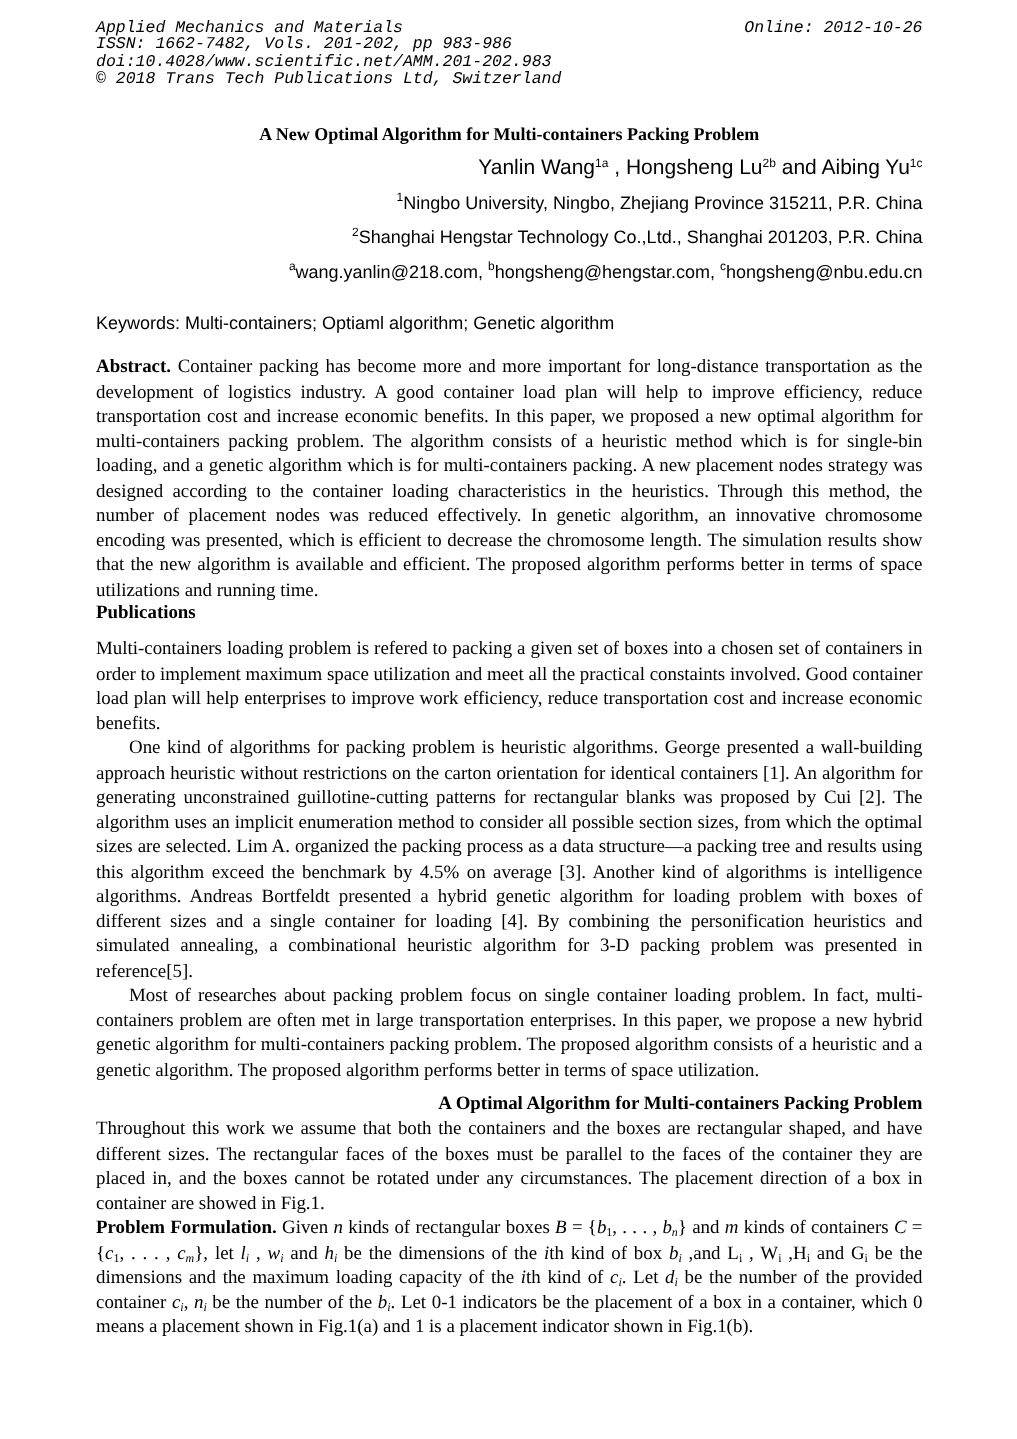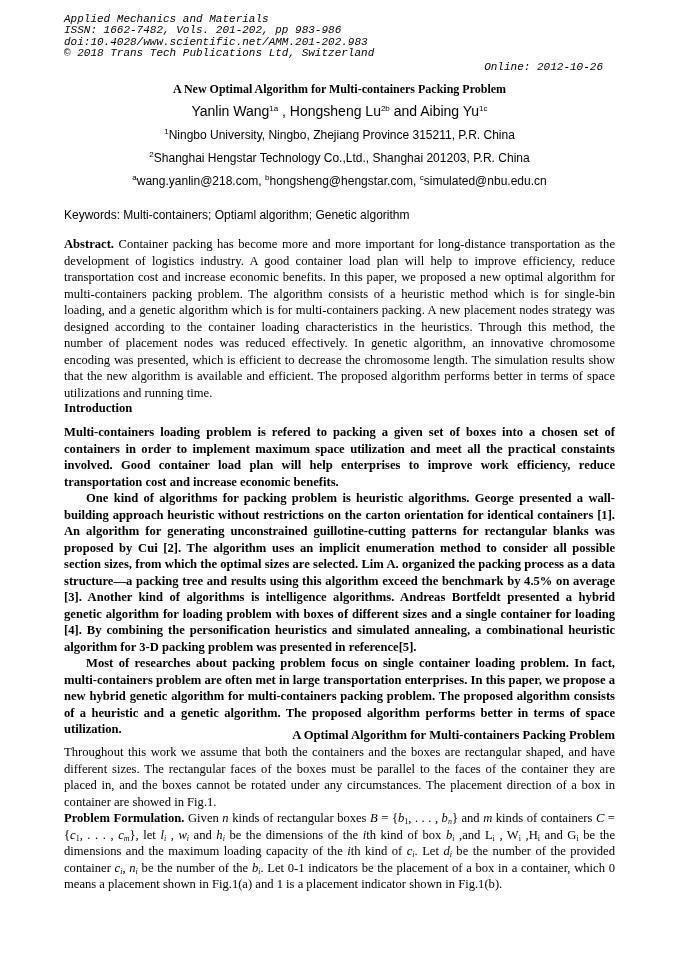--- a/index.html
+++ b/index.html
@@ -1,30 +1,30 @@
 <!DOCTYPE html>
 <html><head>
 <meta charset="utf-8">
 <style>
   html, body { margin: 0; padding: 0; background: #ffffff; }
   body { width: 678px; height: 959px; position: relative; overflow: hidden; color: #000; }
   .page { position: absolute; left: 64px; top: 0; width: 551px; }
   .hdr { position: absolute; top: 14px; left: 0; width: 551px; font-family: Liberation Mono, monospace; font-style: italic; font-size: 11px; line-height: 11.4px; }
-  .hdr .online { position: absolute; right: 12px; top: 0; margin-top: 48px; }
+  .hdr .online { position: absolute; right: 0; top: 0; }
   .title { position: absolute; top: 82px; left: 0; width: 551px; text-align: center; font-family: Liberation Serif, serif; font-weight: bold; font-size: 12px; }
-  .authors { position: absolute; top: 103px; left: 0; width: 551px; text-align: center; font-family: "Liberation Sans", sans-serif; font-size: 14px; }
-  .aff { position: absolute; left: 0; width: 551px; text-align: center; font-family: "Liberation Sans", sans-serif; font-size: 12px; }
+  .authors { position: absolute; top: 103px; left: 0; width: 551px; text-align: right; font-family: "Liberation Sans", sans-serif; font-size: 14px; }
+  .aff { position: absolute; left: 0; width: 551px; text-align: right; font-family: "Liberation Sans", sans-serif; font-size: 12px; }
   sup { font-size: 8px; vertical-align: 5px; line-height: 0; }
   sub { font-size: 8px; vertical-align: -2px; line-height: 0; }
   .kw { position: absolute; top: 208px; left: 0; font-family: "Liberation Sans", sans-serif; font-size: 12px; }
   .kw b { font-weight: normal; }
   .body { font-family: "Liberation Serif", serif; font-size: 12.6px; line-height: 16.5px; text-align: justify; }
   .abstract { position: absolute; top: 236px; left: 0; width: 551px; }
   .sec { position: absolute; left: 0; width: 551px; font-family: "Liberation Serif", serif; font-weight: bold; font-size: 12.6px; }
-  .intro { position: absolute; top: 424px; left: 0; width: 551px; font-weight: bold; }
+  .intro { position: absolute; top: 424px; left: 0; width: 551px; }
   .p { margin: 0; }
   .indent { text-indent: 22px; }
   .s2 { position: absolute; top: 744px; left: 0; width: 551px; }
   i { font-style: italic; }
 </style>
 </head>
 <body>
 
 <div class="page">
 
@@ -42,32 +42,32 @@
     <span>Yanlin Wang</span><sup>1a</sup><span> , </span><span>Hongsheng Lu</span><sup>2b</sup><span> and </span><span>Aibing Yu</span><sup>1c</sup>
   </div>
 
   <div class="aff" style="top:128px;">
     <sup>1</sup><span>Ningbo University, Ningbo, Zhejiang Province 315211, P.R. China</span>
   </div>
   <div class="aff" style="top:151px;">
     <sup>2</sup><span>Shanghai Hengstar Technology Co.,Ltd., Shanghai 201203, P.R. China</span>
   </div>
   <div class="aff" style="top:174px;">
-    <sup>a</sup><span>wang.yanlin@218.com, </span><sup>b</sup><span>hongsheng@hengstar.com, </span><sup>c</sup><span>simulated@nbu.edu.cn</span>
+    <sup>a</sup><span>wang.yanlin@218.com, </span><sup>b</sup><span>hongsheng@hengstar.com, </span><sup>c</sup><span>hongsheng@nbu.edu.cn</span>
   </div>
 
   <div class="kw">
     <b>Keywords:</b><span> Multi-containers; Optiaml algorithm; Genetic algorithm</span>
   </div>
 
   <div class="abstract body">
     <p class="p"><b>Abstract.</b><span> Container packing has become more and more important for long-distance transportation as the development of logistics industry. A good container load plan will help to improve efficiency, reduce transportation cost and increase economic benefits. In this paper, we proposed a new optimal algorithm for multi-containers packing problem. The algorithm consists of a heuristic method which is for single-bin loading, and a genetic algorithm which is for multi-containers packing. A new placement nodes strategy was designed according to the container loading characteristics in the heuristics. Through this method, the number of placement nodes was reduced effectively. In genetic algorithm, an innovative chromosome encoding was presented, which is efficient to decrease the chromosome length. The simulation results show that the new algorithm is available and efficient. The proposed algorithm performs better in terms of space utilizations and running time.</span></p>
   </div>
 
-  <div class="sec" style="top:401px;">Introduction</div>
+  <div class="sec" style="top:401px;">Publications</div>
 
   <div class="intro body">
     <p class="p">Multi-containers loading problem is refered to packing a given set of boxes into a chosen set of containers in order to implement maximum space utilization and meet all the practical constaints involved. Good container load plan will help enterprises to improve work efficiency, reduce transportation cost and increase economic benefits.</p>
     <p class="p indent">One kind of algorithms for packing problem is heuristic algorithms. George presented a wall-building approach heuristic without restrictions on the carton orientation for identical containers [1]. An algorithm for generating unconstrained guillotine-cutting patterns for rectangular blanks was proposed by Cui [2]. The algorithm uses an implicit enumeration method to consider all possible section sizes, from which the optimal sizes are selected. Lim A. organized the packing process as a data structure—a packing tree and results using this algorithm exceed the benchmark by 4.5% on average [3]. Another kind of algorithms is intelligence algorithms. Andreas Bortfeldt presented a hybrid genetic algorithm for loading problem with boxes of different sizes and a single container for loading [4]. By combining the personification heuristics and simulated annealing, a combinational heuristic algorithm for 3-D packing problem was presented in reference[5].</p>
     <p class="p indent">Most of researches about packing problem focus on single container loading problem. In fact, multi-containers problem are often met in large transportation enterprises. In this paper, we propose a new hybrid genetic algorithm for multi-containers packing problem. The proposed algorithm consists of a heuristic and a genetic algorithm. The proposed algorithm performs better in terms of space utilization.</p>
   </div>
 
   <div class="sec" style="top:728px;text-align:right;">A Optimal Algorithm for Multi-containers Packing Problem</div>
 
   <div class="s2 body">

